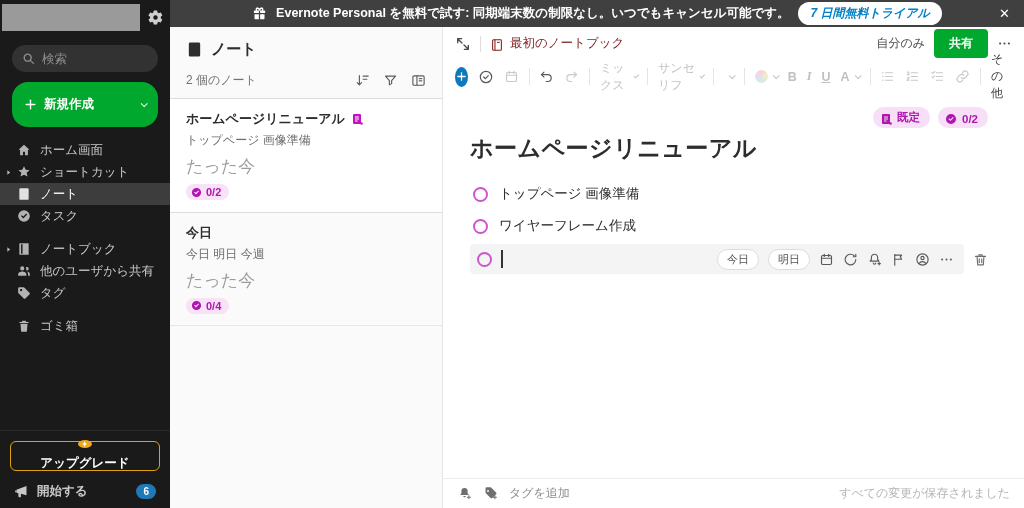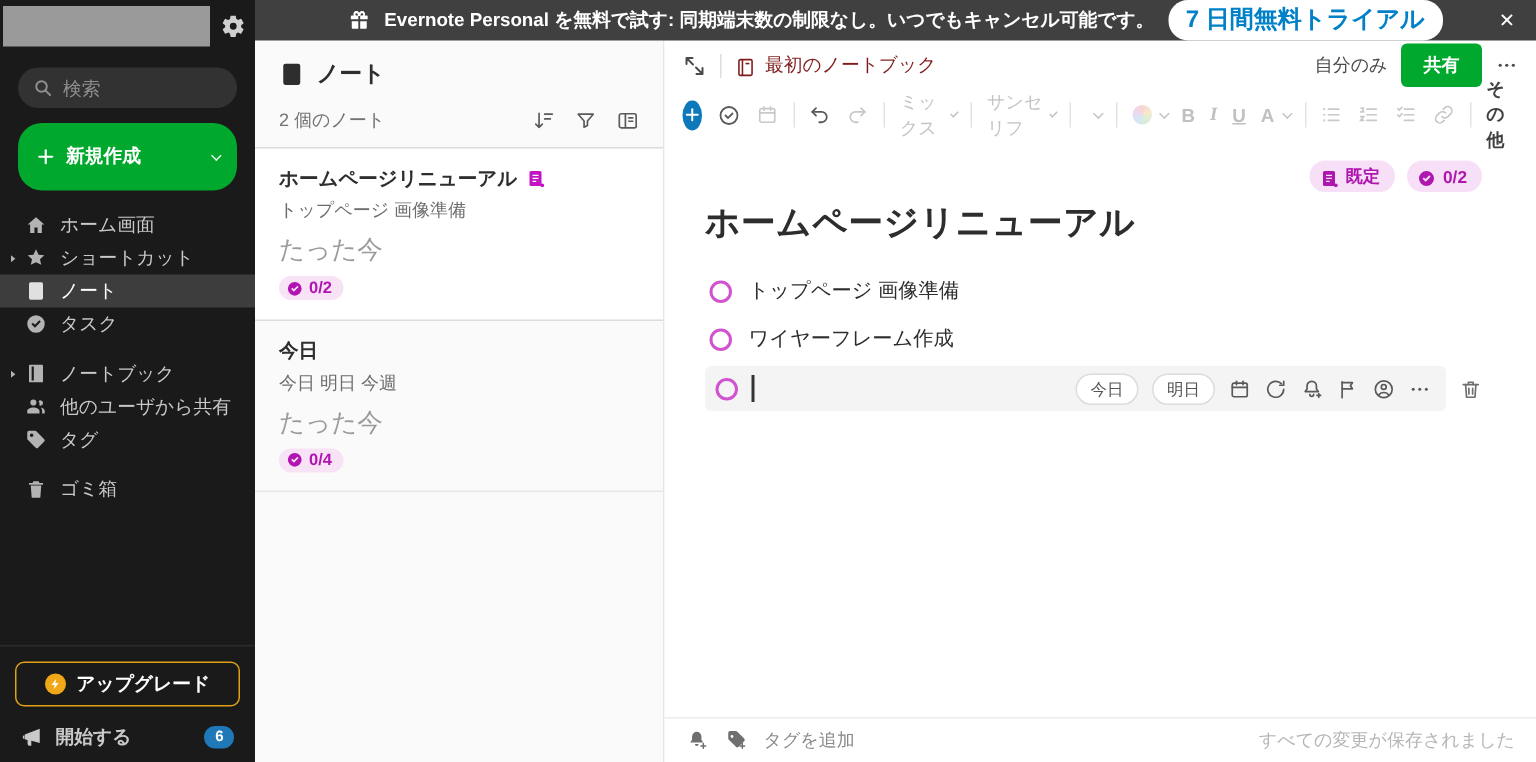--- a/index.html
+++ b/index.html
@@ -20,31 +20,31 @@
   .new-btn .nb-label { color:#fff; font-size:12.5px; font-weight:bold; margin-left:7px; }
   .new-btn .chev { margin-left:auto; color:#e8f7ec; }
   .nav { display:flex; flex-direction:column; }
   .nav-item { position:relative; height:22px; display:flex; align-items:center; gap:9px; padding-left:17px; color:#c9c9c9; font-size:12.5px; cursor:pointer; }
   .nav-item svg { color:#b3b3b3; flex-shrink:0; }
   .nav-item.selected { background:#3d3d3d; color:#ffffff; }
   .nav-item.selected svg { color:#e0e0e0; }
   .nav-item .expander { position:absolute; left:5px; color:#8a8a8a; }
   .nav-gap { height:11px; }
   .side-bottom { margin-top:auto; border-top:1px solid #2b2b2b; padding:10px 10px 8px 10px; }
-  .upgrade-btn { width:100%; height:30px; background:transparent; border:1.5px solid #dfa112; border-radius:6px; display:flex; align-items:center; justify-content:center; gap:7px; color:#fff; font-size:12.5px; font-weight:bold; cursor:pointer; }
+  .upgrade-btn { width:100%; height:30px; background:transparent; border:1.5px solid #dfa112; border-radius:6px; display:flex; align-items:center; justify-content:center; gap:7px; color:#fff; font-size:12.5px; font-weight:bold; cursor:pointer;flex-direction:column; }
   .coin { width:14px; height:14px; border-radius:50%; background:#f0a818; display:flex; align-items:center; justify-content:center; }
   .coin svg { color:#fff; }
   .getstarted { margin-top:12px; display:flex; align-items:center; gap:8px; padding:0 4px; color:#c9c9c9; font-size:12.5px; font-weight:bold; cursor:pointer; }
   .gs-badge { margin-left:auto; background:#1f78b8; color:#fff; font-size:10px; font-weight:bold; border-radius:8px; padding:2px 7px; }
 
   
   .main { flex:1; display:flex; flex-direction:column; min-width:0; }
   .banner { height:27px; background:#404040; display:flex; align-items:center; justify-content:center; gap:9px; position:relative; color:#fff; flex-shrink:0; }
   .banner-text { font-size:12.5px; font-weight:bold; }
-  .trial-btn { background:#fff; color:#0081c7; font-size:16px; font-weight:bold; border:none; border-radius:13px; padding:3px 12px; cursor:pointer; }
+  .trial-btn { background:#fff; color:#0081c7; font-size:12px; font-weight:bold; border:none; border-radius:13px; padding:3px 12px; cursor:pointer;font-style:italic; }
   .banner-close { position:absolute; right:10px; top:0; bottom:0; display:flex; align-items:center; font-size:13px; color:#fff; cursor:pointer; padding:0 4px; }
   .content { flex:1; display:flex; min-height:0; }
 
   
   .notelist { width:273px; background:#fafafa; border-right:1px solid #e6e6e6; flex-shrink:0; display:flex; flex-direction:column; }
   .nl-header { padding:13px 16px 0 16px; }
   .nl-title-row { display:flex; align-items:center; gap:8px; color:#2e2e2e; }
   .nl-title { font-size:15px; font-weight:bold; }
   .nl-sub-row { display:flex; align-items:center; margin-top:13px; padding-bottom:9px; }
   .nl-count { font-size:12px; color:#737373; }
@@ -72,21 +72,21 @@
   .tb-div { width:1px; height:17px; background:#e4e4e4; }
   .tb-ic { display:flex; color:#c9c9c9; cursor:pointer; }
   .tb-ic.active { color:#5a5a5a; }
   .plus-btn { width:20px; height:20px; border-radius:50%; background:#0e79ba; color:#fff; display:flex; align-items:center; justify-content:center; cursor:pointer; }
   .tb-drop { display:flex; align-items:center; color:#c3c3c3; font-size:12px; cursor:pointer; }
   .chev { width:5px; height:5px; border-right:1.4px solid currentColor; border-bottom:1.4px solid currentColor; transform:rotate(45deg) translateY(-1px); display:inline-block; margin-left:5px; }
   .tb-letter { font-size:12.5px; font-weight:bold; color:#c0c0c0; cursor:pointer; }
   .tb-letter.it { font-style:italic; font-family:"Liberation Serif","DejaVu Serif",serif; }
   .tb-letter.ul { text-decoration:underline; }
   .color-dot { width:13px; height:13px; border-radius:50%; background:conic-gradient(#f6c6c6,#f3e3bc,#cfe8c9,#c5dff0,#e3cdef,#f6c6c6); opacity:.75; }
-  .tb-more { margin-left:auto; color:#404040; font-size:12px; font-weight:700; cursor:pointer; }
+  .tb-more { margin-left:auto; color:#404040; font-size:12px; font-weight:400; cursor:pointer; }
 
   .ed-body { flex:1; padding:14px 36px 0 27px; position:relative; min-height:0; }
   .pill-row { display:flex; justify-content:flex-end; gap:8px; }
   .ed-pill { display:inline-flex; align-items:flex-end; gap:5px; background:#f7e0f7; color:#ae17ae; border-radius:12px; padding:3px 10px 3px 7px; font-size:11.5px; font-weight:bold; cursor:pointer; }
   .note-title { margin-top:5px; font-size:23px; font-weight:bold; color:#2d2d2d; letter-spacing:.5px; }
   .tasks { margin-top:14px; }
   .task-row { height:32px; display:flex; align-items:center; gap:11px; padding-left:3px; }
   .task-circle { width:15px; height:15px; border:2px solid #d054d0; border-radius:50%; flex-shrink:0; cursor:pointer; }
   .task-text { font-size:13.5px; color:#2d2d2d; }
   .task-active-wrap { display:flex; align-items:center; gap:9px; margin-top:2px; }

